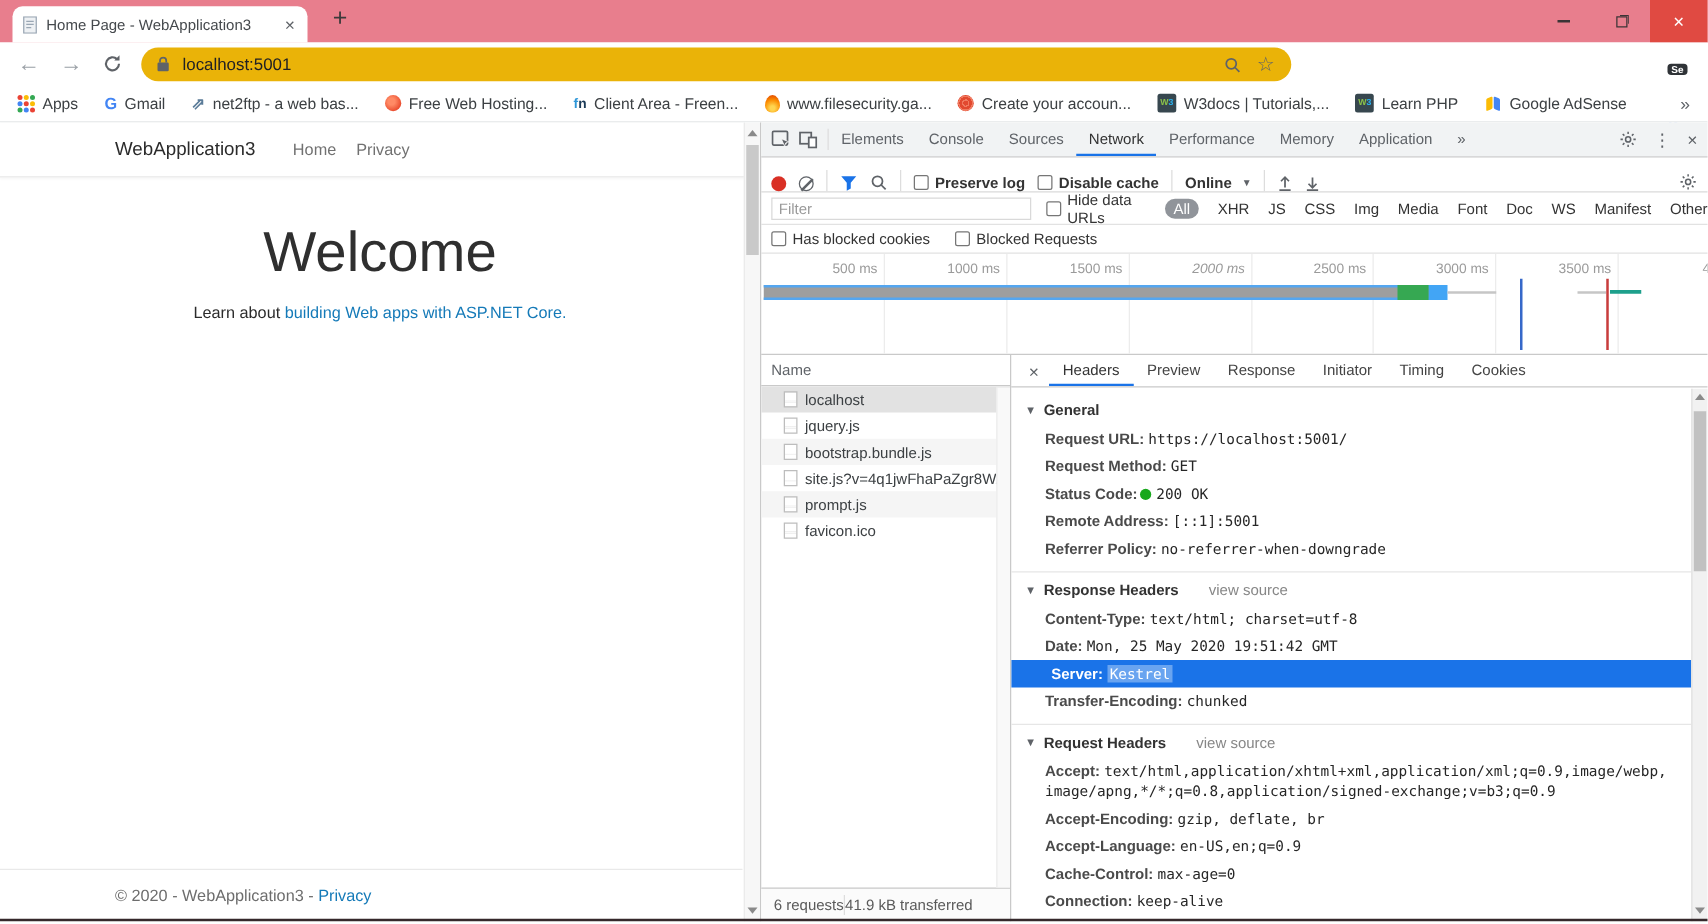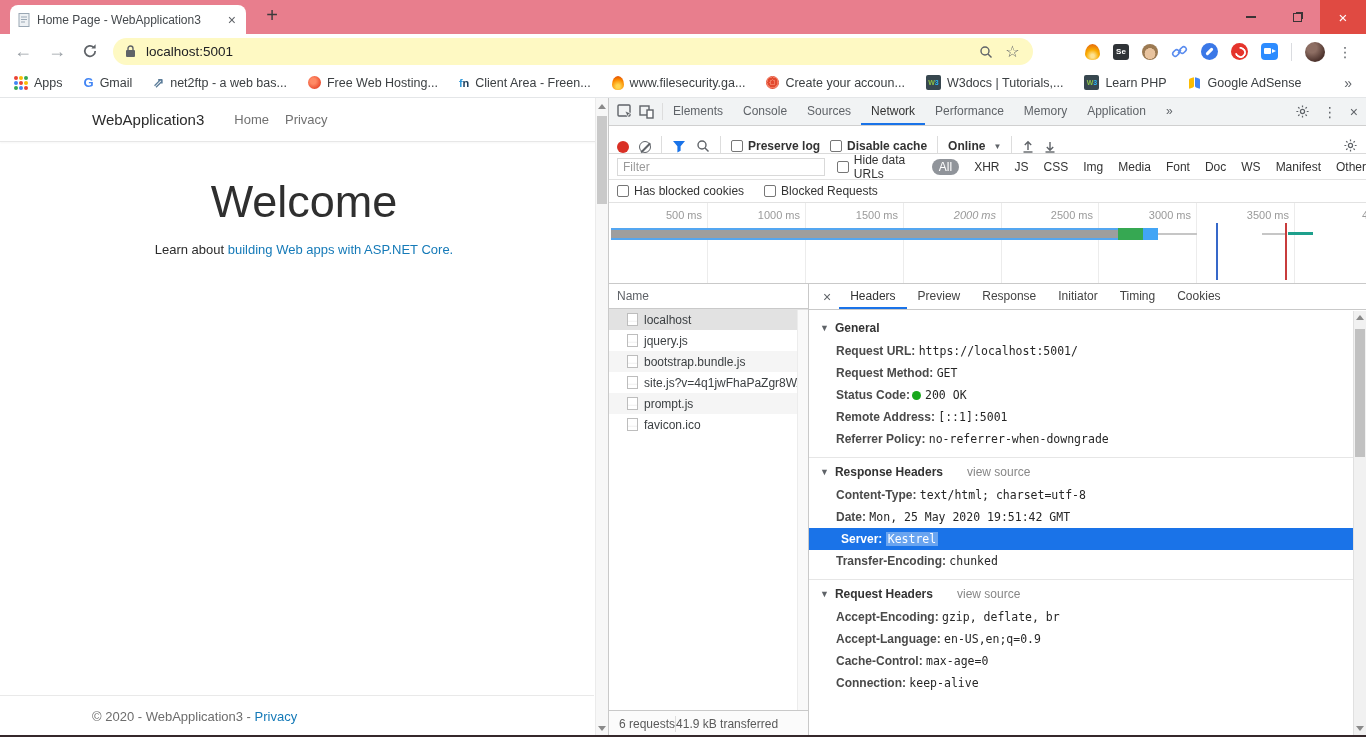--- a/index.html
+++ b/index.html
@@ -13,23 +13,23 @@
   .newtab { position:absolute; left:258px; top:2px; width:28px; height:28px; color:#3c3a3b; font-size:20px; text-align:center; line-height:27px; }
   .wincontrols { position:absolute; right:0; top:0; height:34px; display:flex; }
   .wc { width:46px; height:34px; display:flex; align-items:center; justify-content:center; }
   .minbar { width:10px; height:2px; background:#3b3436; }
   .restore-ico { width:9px; height:9px; border:1px solid #3b3436; box-shadow:2px -2px 0 -1px #3b3436; }
   .wc.close { background:#e04a42; color:#fff; font-size:15px; }
 
   
   .toolbar { position:absolute; left:0; top:34px; width:1366px; height:34px; background:#fff; }
   .navbtn { position:absolute; top:7px; font-size:18px; line-height:20px; }
-  .addr { position:absolute; left:113px; top:4px; width:920px; height:27px; background:#fef9c3; border-radius:14px; display:flex; align-items:center; padding:0 12px; }
+  .addr { position:absolute; left:113px; top:4px; width:920px; height:27px; background:#eab308; border-radius:14px; display:flex; align-items:center; padding:0 12px; }
   .addr-url { flex:1; font-size:13.5px; color:#202124; margin-left:10px; }
-  .ext-row { position:absolute; right:14px; top:4px; height:27px; display:flex; align-items:center; gap:13px; }
+  .ext-row { position:absolute; right:14px; top:4px; height:27px; display:flex; align-items:center; gap:13px;flex-direction:column; }
   .ico16 { width:17px; height:17px; display:inline-flex; align-items:center; justify-content:center; }
   .ext-flame { width:15px; height:16px; background:radial-gradient(circle at 50% 75%, #fde293 12%, #f9ab00 45%, #e8710a 80%); border-radius:50% 50% 45% 45% / 62% 62% 38% 38%; }
   .ext-se { width:16px; height:16px; background:#2f3337; border-radius:3px; color:#fff; font-size:8px; font-weight:bold; display:flex; align-items:center; justify-content:center; }
   .ext-monkey { width:16px; height:16px; border-radius:50%; background:radial-gradient(circle at 50% 60%, #e8c39e 42%, #9c7a52 45%); }
   .ext-linkfill { width:17px; height:17px; border-radius:50%; background:#3b78e7; position:relative; }
   .ext-linkfill::after { content:""; position:absolute; left:4px; top:7px; width:9px; height:3px; background:#fff; border-radius:2px; transform:rotate(-45deg); }
   .ext-red { width:17px; height:17px; border-radius:50%; background:#e5342c; position:relative; }
   .ext-red::after { content:""; position:absolute; left:4px; top:4px; width:7px; height:7px; border:2px solid #fff; border-left-color:transparent; border-radius:50%; transform:rotate(35deg); }
   .ext-zoom { width:17px; height:17px; border-radius:4px; background:#2d8cff; position:relative; }
   .ext-zoom::after { content:""; position:absolute; left:3px; top:5px; width:7px; height:6px; background:#fff; border-radius:1px; }
@@ -514,20 +514,21 @@
             <div class="hrow hl"><span class="hname">Server:</span> <span class="hval">Kestrel</span></div>
             <div class="hrow"><span class="hname">Transfer-Encoding:</span> <span class="hval">chunked</span></div>
           </div>
 
           <div class="sec">
             <div class="sec-head">
                 <span class="sec-tri">▼</span>
                 <span>Request Headers</span>
                 <span class="view-src">view source</span>
               </div>
+            <div class="hrow"><span class="hname">Accept:</span> <span class="hval">text/html,application/xhtml+xml,application/xml;q=0.9,image/webp,image/apng,*/*;q=0.8,application/signed-exchange;v=b3;q=0.9</span></div>
             <div class="hrow"><span class="hname">Accept-Encoding:</span> <span class="hval">gzip, deflate, br</span></div>
             <div class="hrow"><span class="hname">Accept-Language:</span> <span class="hval">en-US,en;q=0.9</span></div>
             <div class="hrow"><span class="hname">Cache-Control:</span> <span class="hval">max-age=0</span></div>
             <div class="hrow"><span class="hname">Connection:</span> <span class="hval">keep-alive</span></div>
           </div>
         </div>
 
         <div class="det-scroll">
           <div class="tri-up" style="margin-top:4px;"></div>
           <div class="det-thumb"></div>

